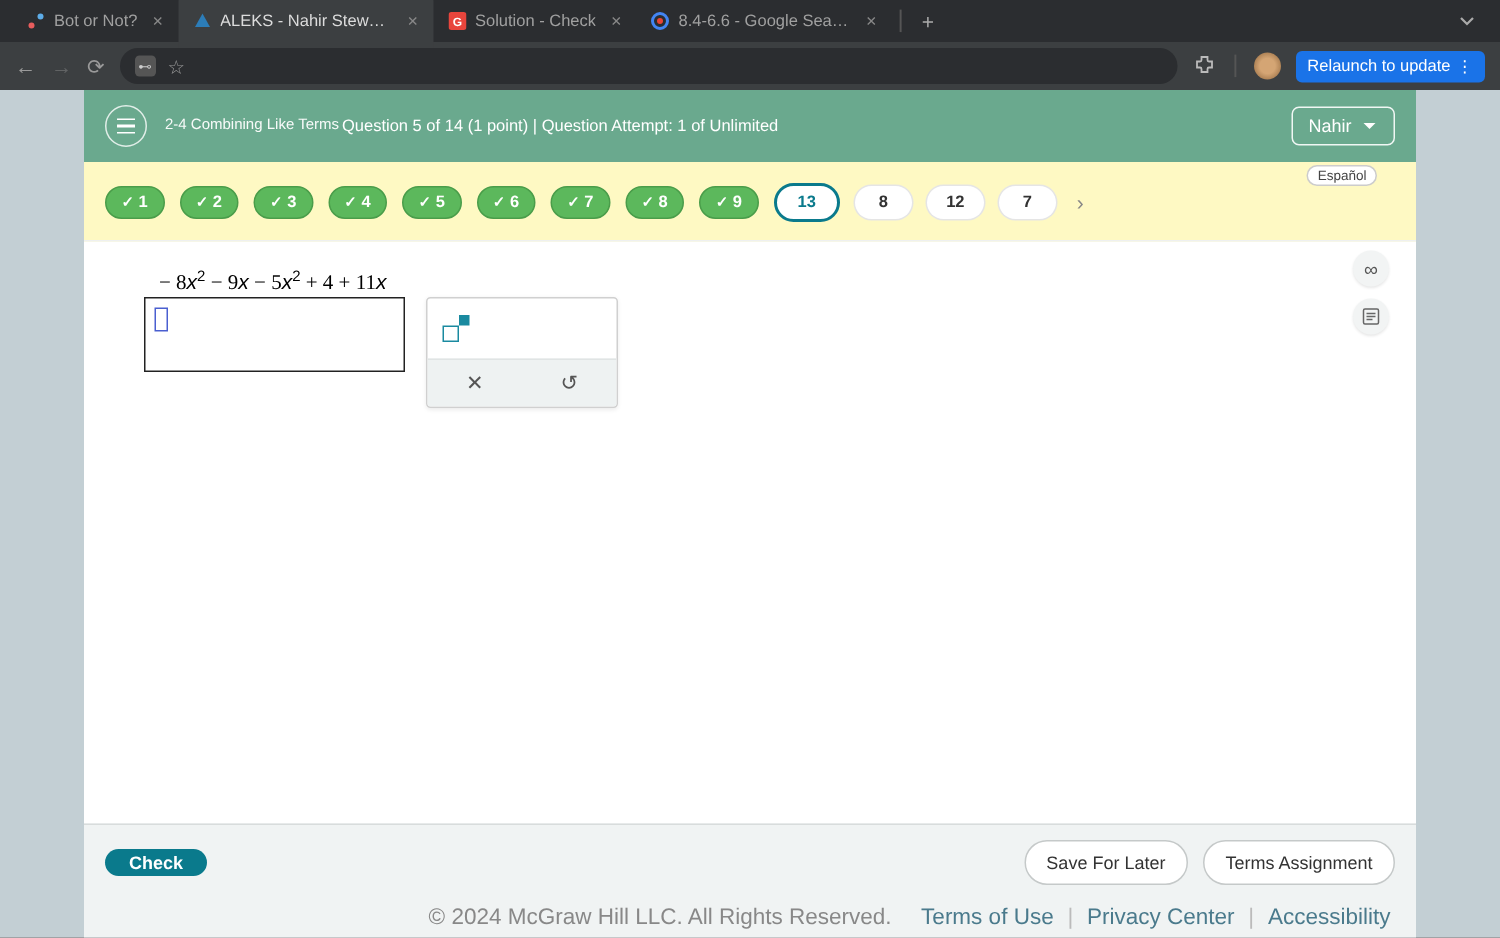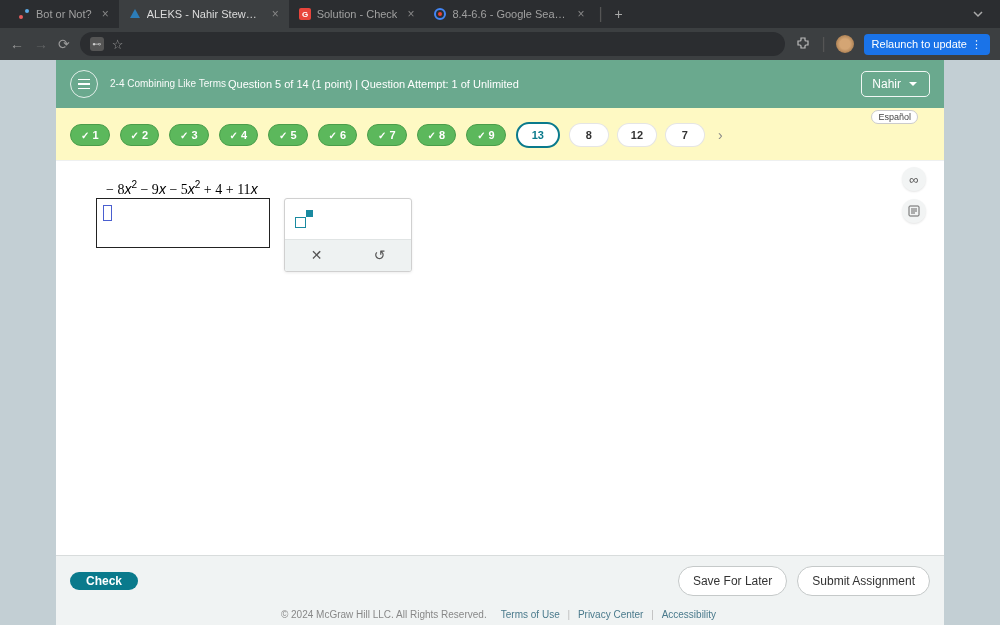--- a/index.html
+++ b/index.html
@@ -71,21 +71,21 @@
 .side-ico { position: absolute; right: 18px; width: 24px; height: 24px; border-radius: 50%; background: #f2f4f4; display: flex; align-items: center; justify-content: center; font-size: 13px; color: #555; cursor: pointer; box-shadow: 0 1px 2px rgba(0,0,0,0.1); }
 .side-ico.i1 { top: 6px; }
 .side-ico.i2 { top: 38px; }
 
 
 .ftr { background: #f0f3f3; border-top: 1px solid #d8dcdc; padding: 10px 14px; display: flex; align-items: center; gap: 10px; }
 .check-btn { background: #0a7a8c; color: #fff; border-radius: 16px; padding: 2px 16px; font-size: 12px; font-weight: 600; cursor: pointer; border:none; }
 .ftr-spacer { flex: 1; }
 .pill-btn { background: #fff; border: 1px solid #c5c9c9; border-radius: 16px; padding: 7px 14px; font-size: 12px; color: #333; cursor: pointer; }
 
-.legal { background: #f0f3f3; font-size: 10px; color: #888; padding: 3px 14px 5px; text-align: center; }
+.legal { background: #f0f3f3; font-size: 15px; color: #888; padding: 3px 14px 5px; text-align: right; }
 .legal a { color: #4a7a8c; text-decoration: none; margin: 0 3px; }
 .sep { color: #bbb; margin: 0 2px; }
 
 svg { display: block; }
 </style>
 </head>
 <body>
 
 <div class="tab-bar">
   <div class="tab">
@@ -255,21 +255,21 @@
             <span class="tool-btn">↺</span>
           </div>
         </div>
       </div>
     </div>
 
     <div class="ftr">
       <button class="check-btn">Check</button>
       <div class="ftr-spacer"></div>
       <button class="pill-btn">Save For Later</button>
-      <button class="pill-btn">Submit Assignment</button>
+      <button class="pill-btn">Terms Assignment</button>
     </div>
 
     <div class="legal">
       <span>© 2024 McGraw Hill LLC. All Rights Reserved.</span>
       &nbsp;&nbsp;
       <a>Terms of Use</a>
       <span class="sep">|</span>
       <a>Privacy Center</a>
       <span class="sep">|</span>
       <a>Accessibility</a>

